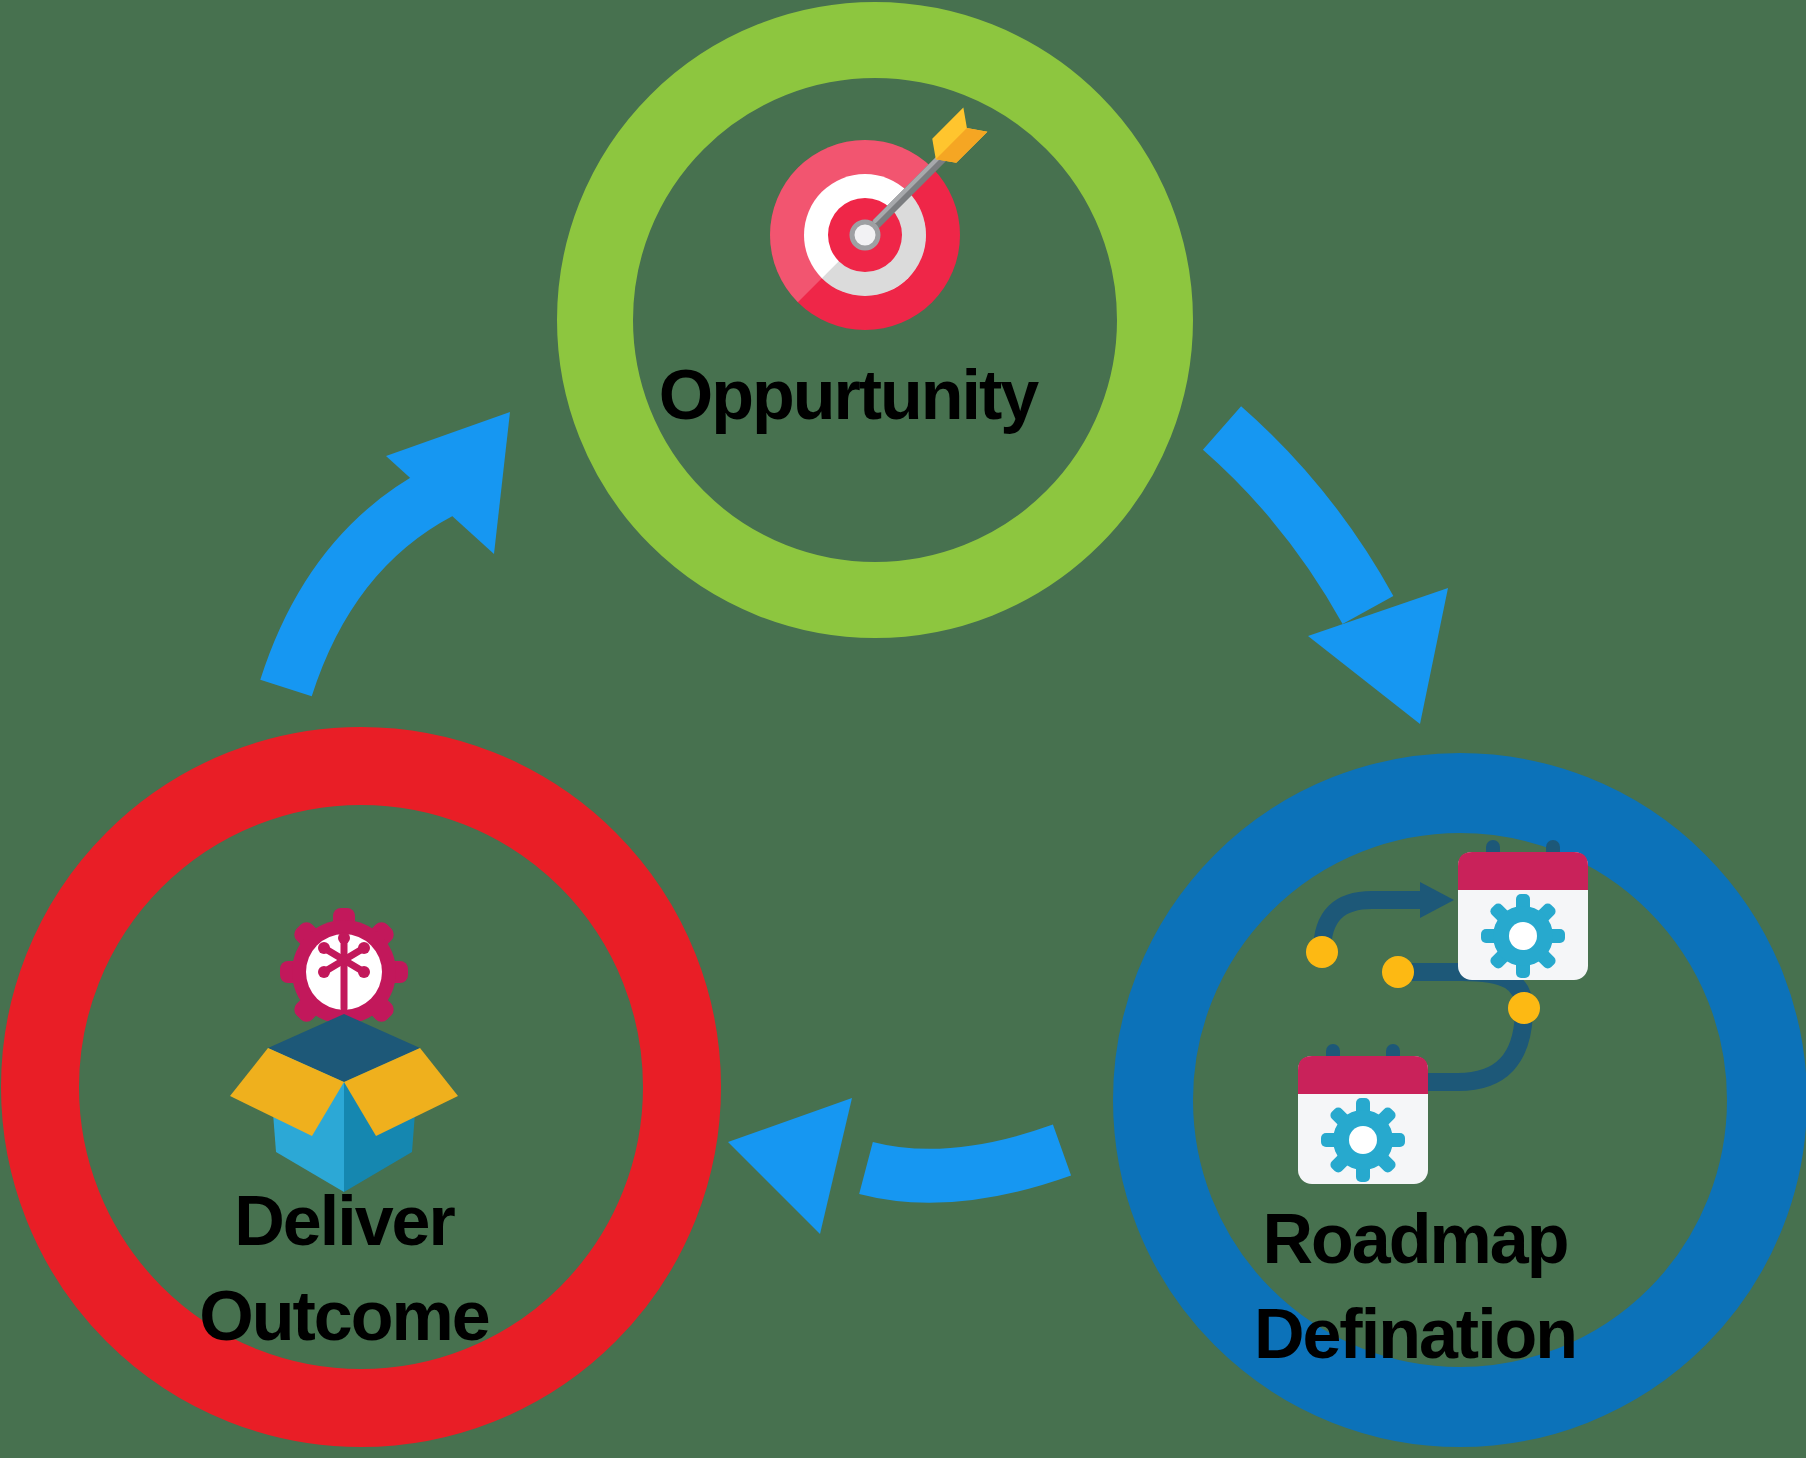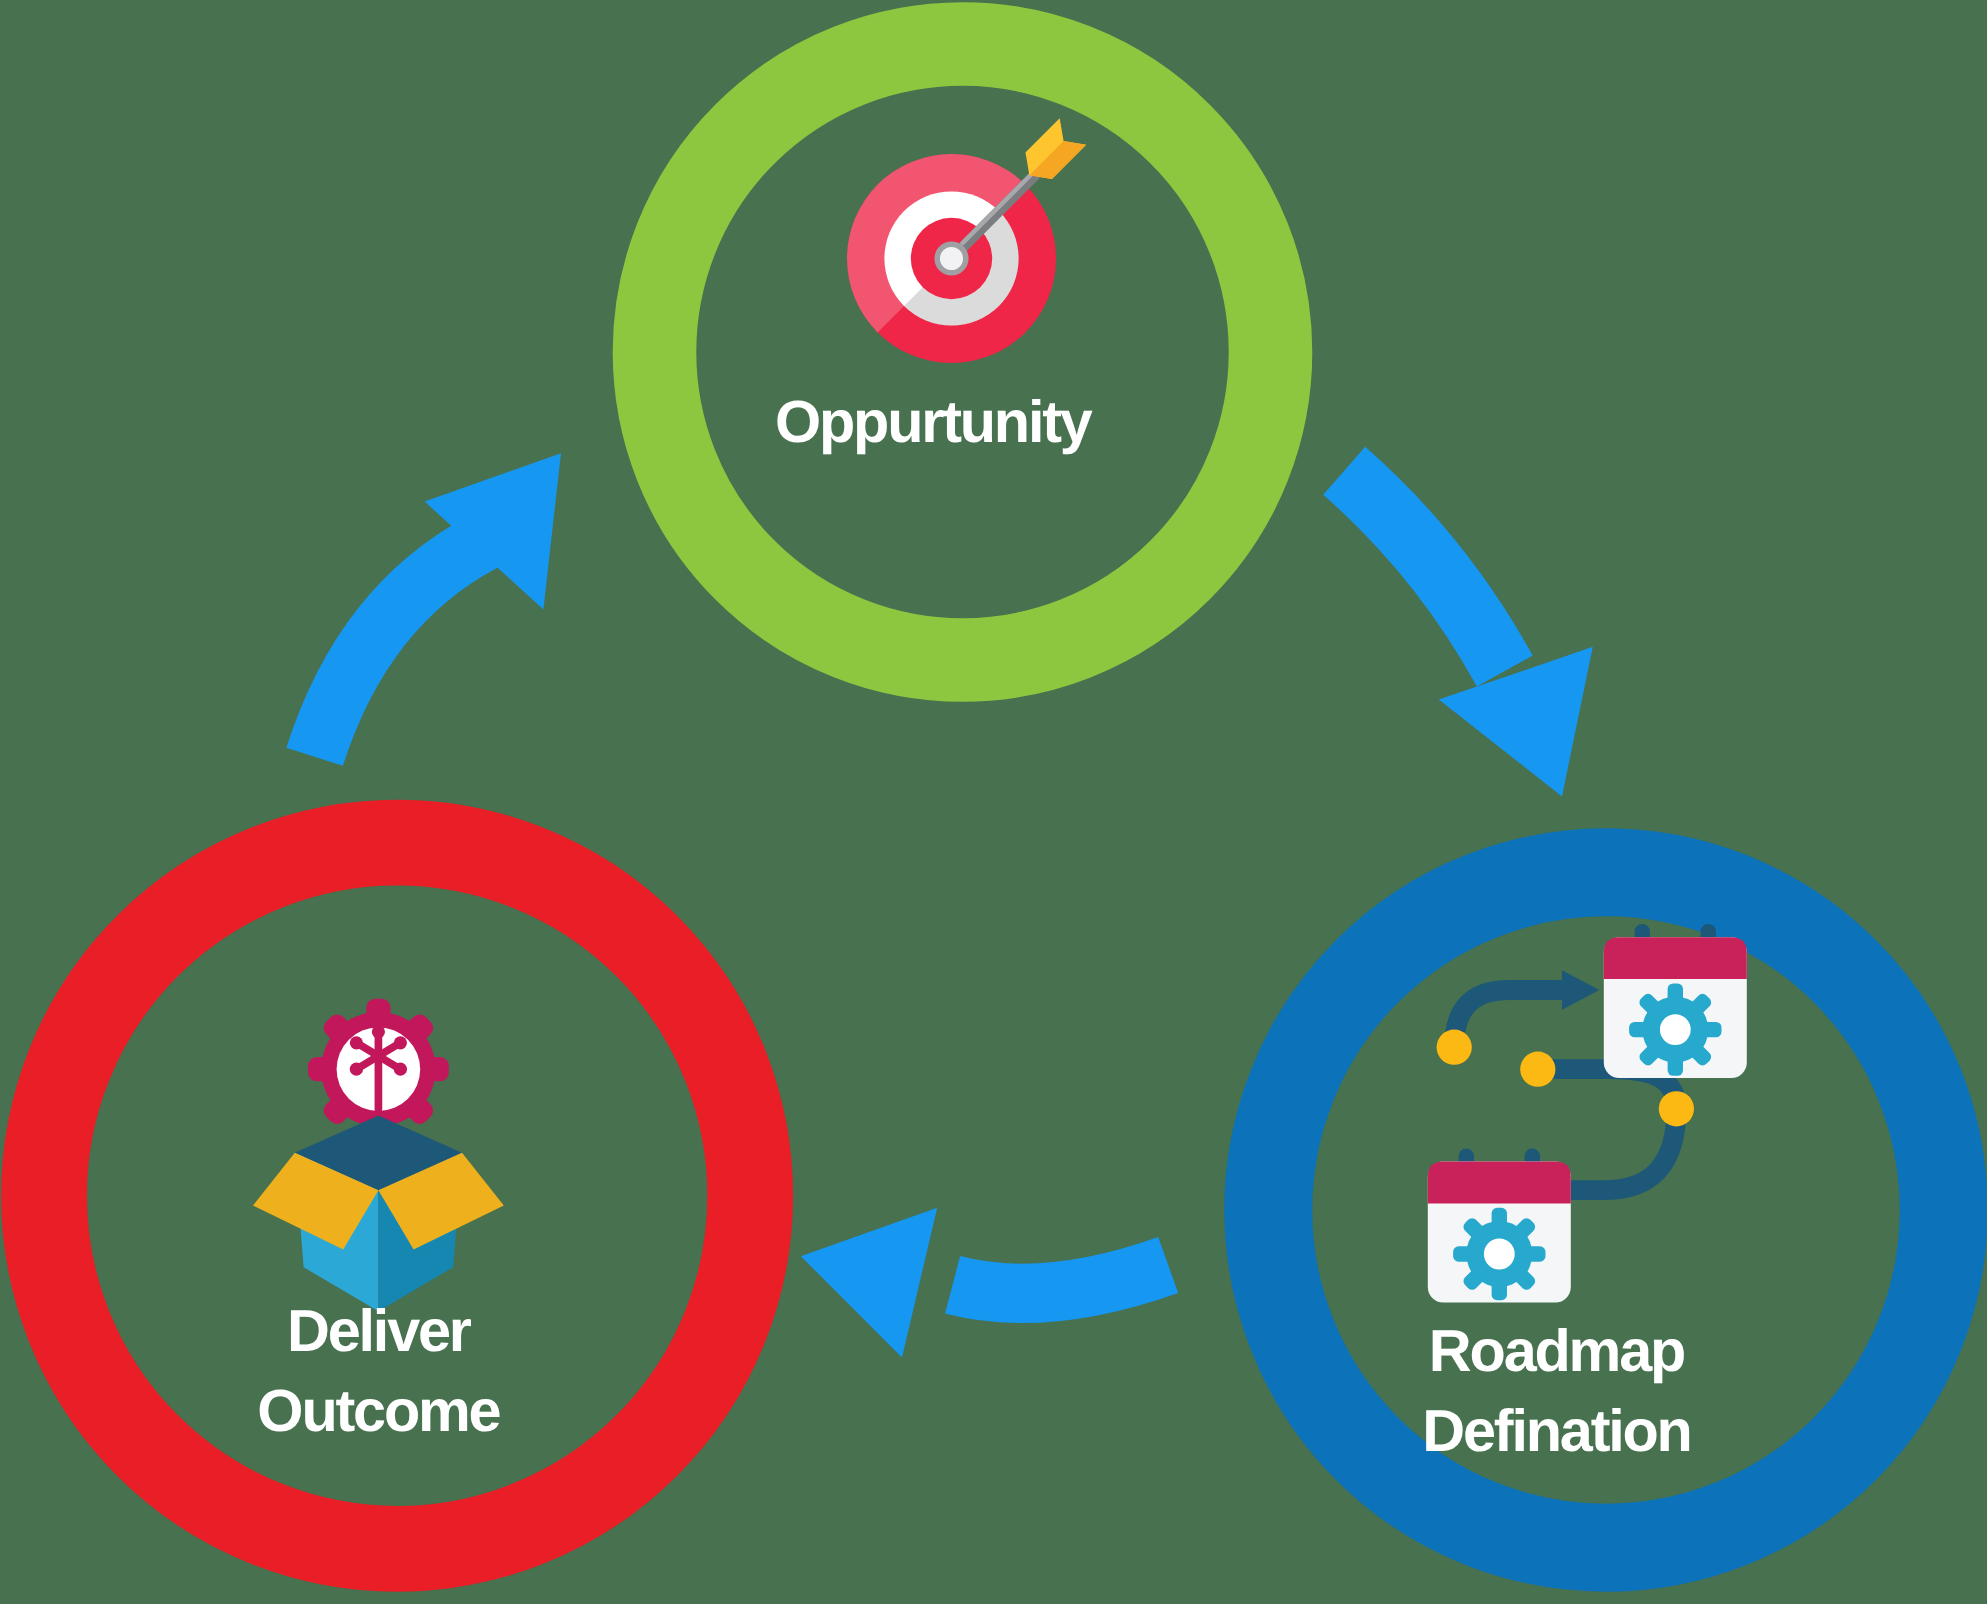--- a/index.html
+++ b/index.html
@@ -4,24 +4,24 @@
 <style>
   html,body{margin:0;padding:0;}
   body{background:var(--bg,#47714F);font-family:"Liberation Sans",sans-serif;}
   .stage{position:relative;width:1806px;height:1458px;overflow:hidden;background:var(--bg,#47714F);}
   .stage svg{position:absolute;left:0;top:0;}
   .node-label{
     position:absolute;
     transform:translateX(-50%);
     text-align:center;
     font-weight:700;
-    font-size:54px;
+    font-size:70px;
     line-height:1.36;
     letter-spacing:-2px;
-    color:#ffffff;
+    color:#000000;
     white-space:nowrap;
   }
   .node-label span{display:block;}
 </style>
 </head>
 <body>
 
 <div class="stage">
 
   <svg width="1806" height="1458" viewBox="0 0 1806 1458">

